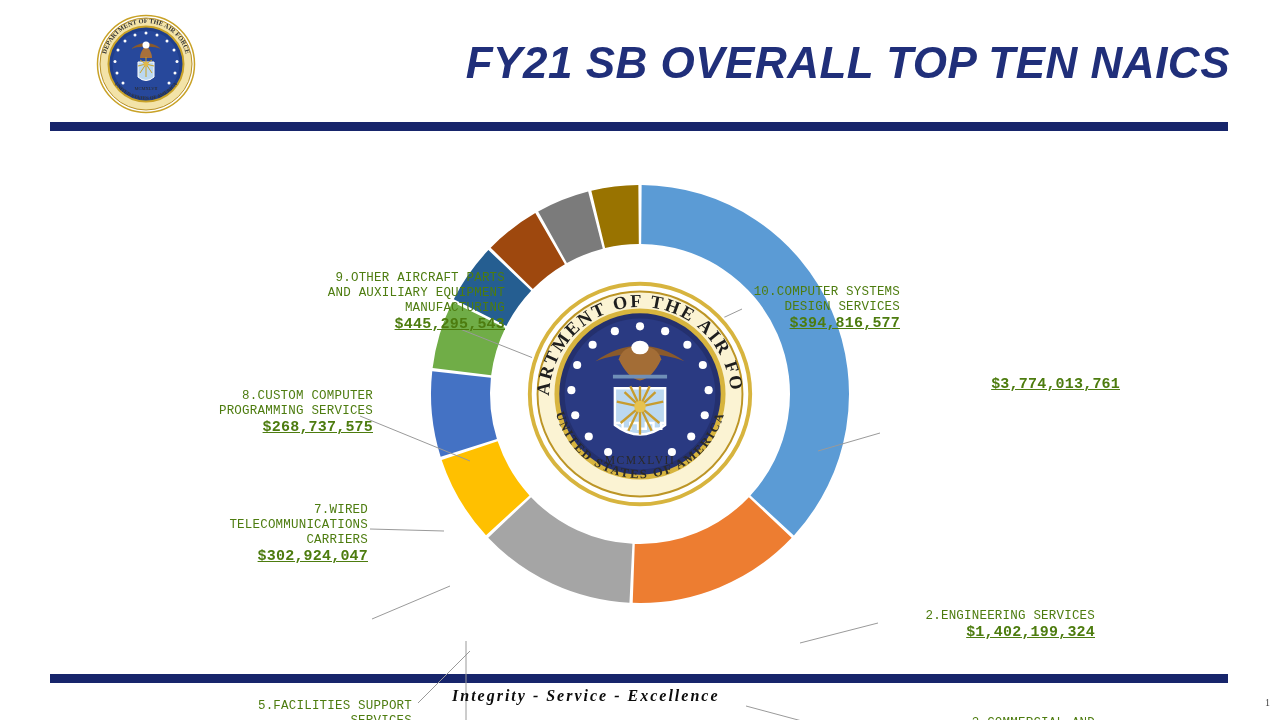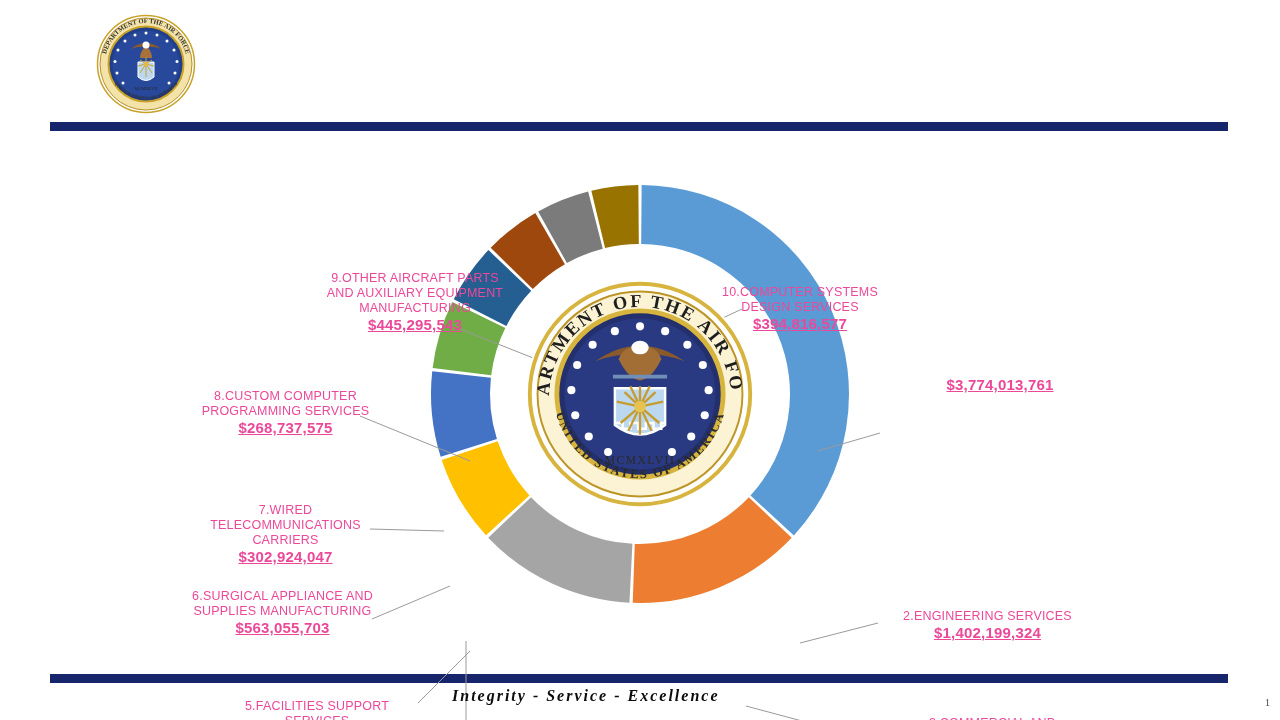--- a/index.html
+++ b/index.html
@@ -85,25 +85,25 @@
   #center-seal {
     position: absolute;
     left: 524px; top: 147px;
     width: 232px; height: 232px;
   }
   #center-seal svg { width: 100%; height: 100%; display: block; }
 
   
   .dlabel {
     position: absolute;
-    font-family: Liberation Sans, sans-serif;
+    font-family: Liberation Mono, monospace;
     font-size: 12.5px;
     line-height: 15px;
-    color: #ec4899;
-    text-align: center;
+    color: #4d7c0f;
+    text-align: right;
   }
   .dlabel .name { display: block; letter-spacing: 0.2px; }
   .dlabel .amt {
     display: block;
     font-weight: bold;
     font-size: 15px;
     text-decoration: underline;
     margin-top: 1px;
     letter-spacing: 0.2px;
   }
@@ -170,20 +170,21 @@
         <textPath href="#hdrtop" startOffset="50%" text-anchor="middle">DEPARTMENT OF THE AIR FORCE</textPath>
       </text>
       <path id="hdrbot" d="M26 118 A78 78 0 0 0 174 118" fill="none"></path>
       <text font-family="Liberation Serif, serif" font-size="10" font-weight="bold" fill="#333">
         <textPath href="#hdrbot" startOffset="50%" text-anchor="middle">UNITED STATES OF AMERICA</textPath>
       </text>
       <text x="100" y="152" text-anchor="middle" font-family="Liberation Serif, serif" font-size="9" fill="#2a2a2a">MCMXLVII</text>
     </svg>
   </div>
 
+  <div id="title">FY21 SB OVERALL TOP TEN NAICS</div>
 
   <div id="header-rule"></div>
   <div id="footer-rule"></div>
 
   <div id="chart-area">
     <svg id="donut-svg" viewBox="0 0 1280 543" xmlns="http://www.w3.org/2000/svg">
       <g id="donut-slices">
           <path d="M641.6414652857407 54.00644605223897 A209 209 0 0 1 793.9098064400289 404.39579725576294 L750.4615835693987 364.48023726490163 A150 150 0 0 0 641.1780851333067 113.00462635328154 Z" fill="#5B9BD5"></path>
           <path d="M791.6698703151062 406.7958637743063 A209 209 0 0 1 632.7166713708876 471.8730550455955 L634.7727306489625 412.9088911810494 A150 150 0 0 0 748.8539739103633 366.20277304376054 Z" fill="#ED7D31"></path>
           <path d="M629.4367345435753 471.7328853412828 A209 209 0 0 1 488.23851453917223 406.6991702506418 L531.0802735927073 366.1333757779726 A150 150 0 0 0 632.418709002566 412.80829091479626 Z" fill="#A5A5A5"></path>
@@ -275,24 +276,20 @@
     </div>
     <div class="dlabel" id="lbl-3">
       <span class="name">3.COMMERCIAL AND INSTITUTIONAL BUILDING CONSTRUCTION</span>
 
     </div>
 
     <div class="dlabel" id="lbl-5">
       <span class="name">5.FACILITIES SUPPORT SERVICES</span>
 
     </div>
-    <div class="dlabel" id="lbl-6">
-      <span class="name">6.SURGICAL APPLIANCE AND SUPPLIES MANUFACTURING</span>
-      <span class="amt">$563,055,703</span>
-    </div>
     <div class="dlabel" id="lbl-7">
       <span class="name">7.WIRED TELECOMMUNICATIONS CARRIERS</span>
       <span class="amt">$302,924,047</span>
     </div>
     <div class="dlabel" id="lbl-8">
       <span class="name">8.CUSTOM COMPUTER PROGRAMMING SERVICES</span>
       <span class="amt">$268,737,575</span>
     </div>
     <div class="dlabel" id="lbl-9">
       <span class="name">9.OTHER AIRCRAFT PARTS AND AUXILIARY EQUIPMENT MANUFACTURING</span>

